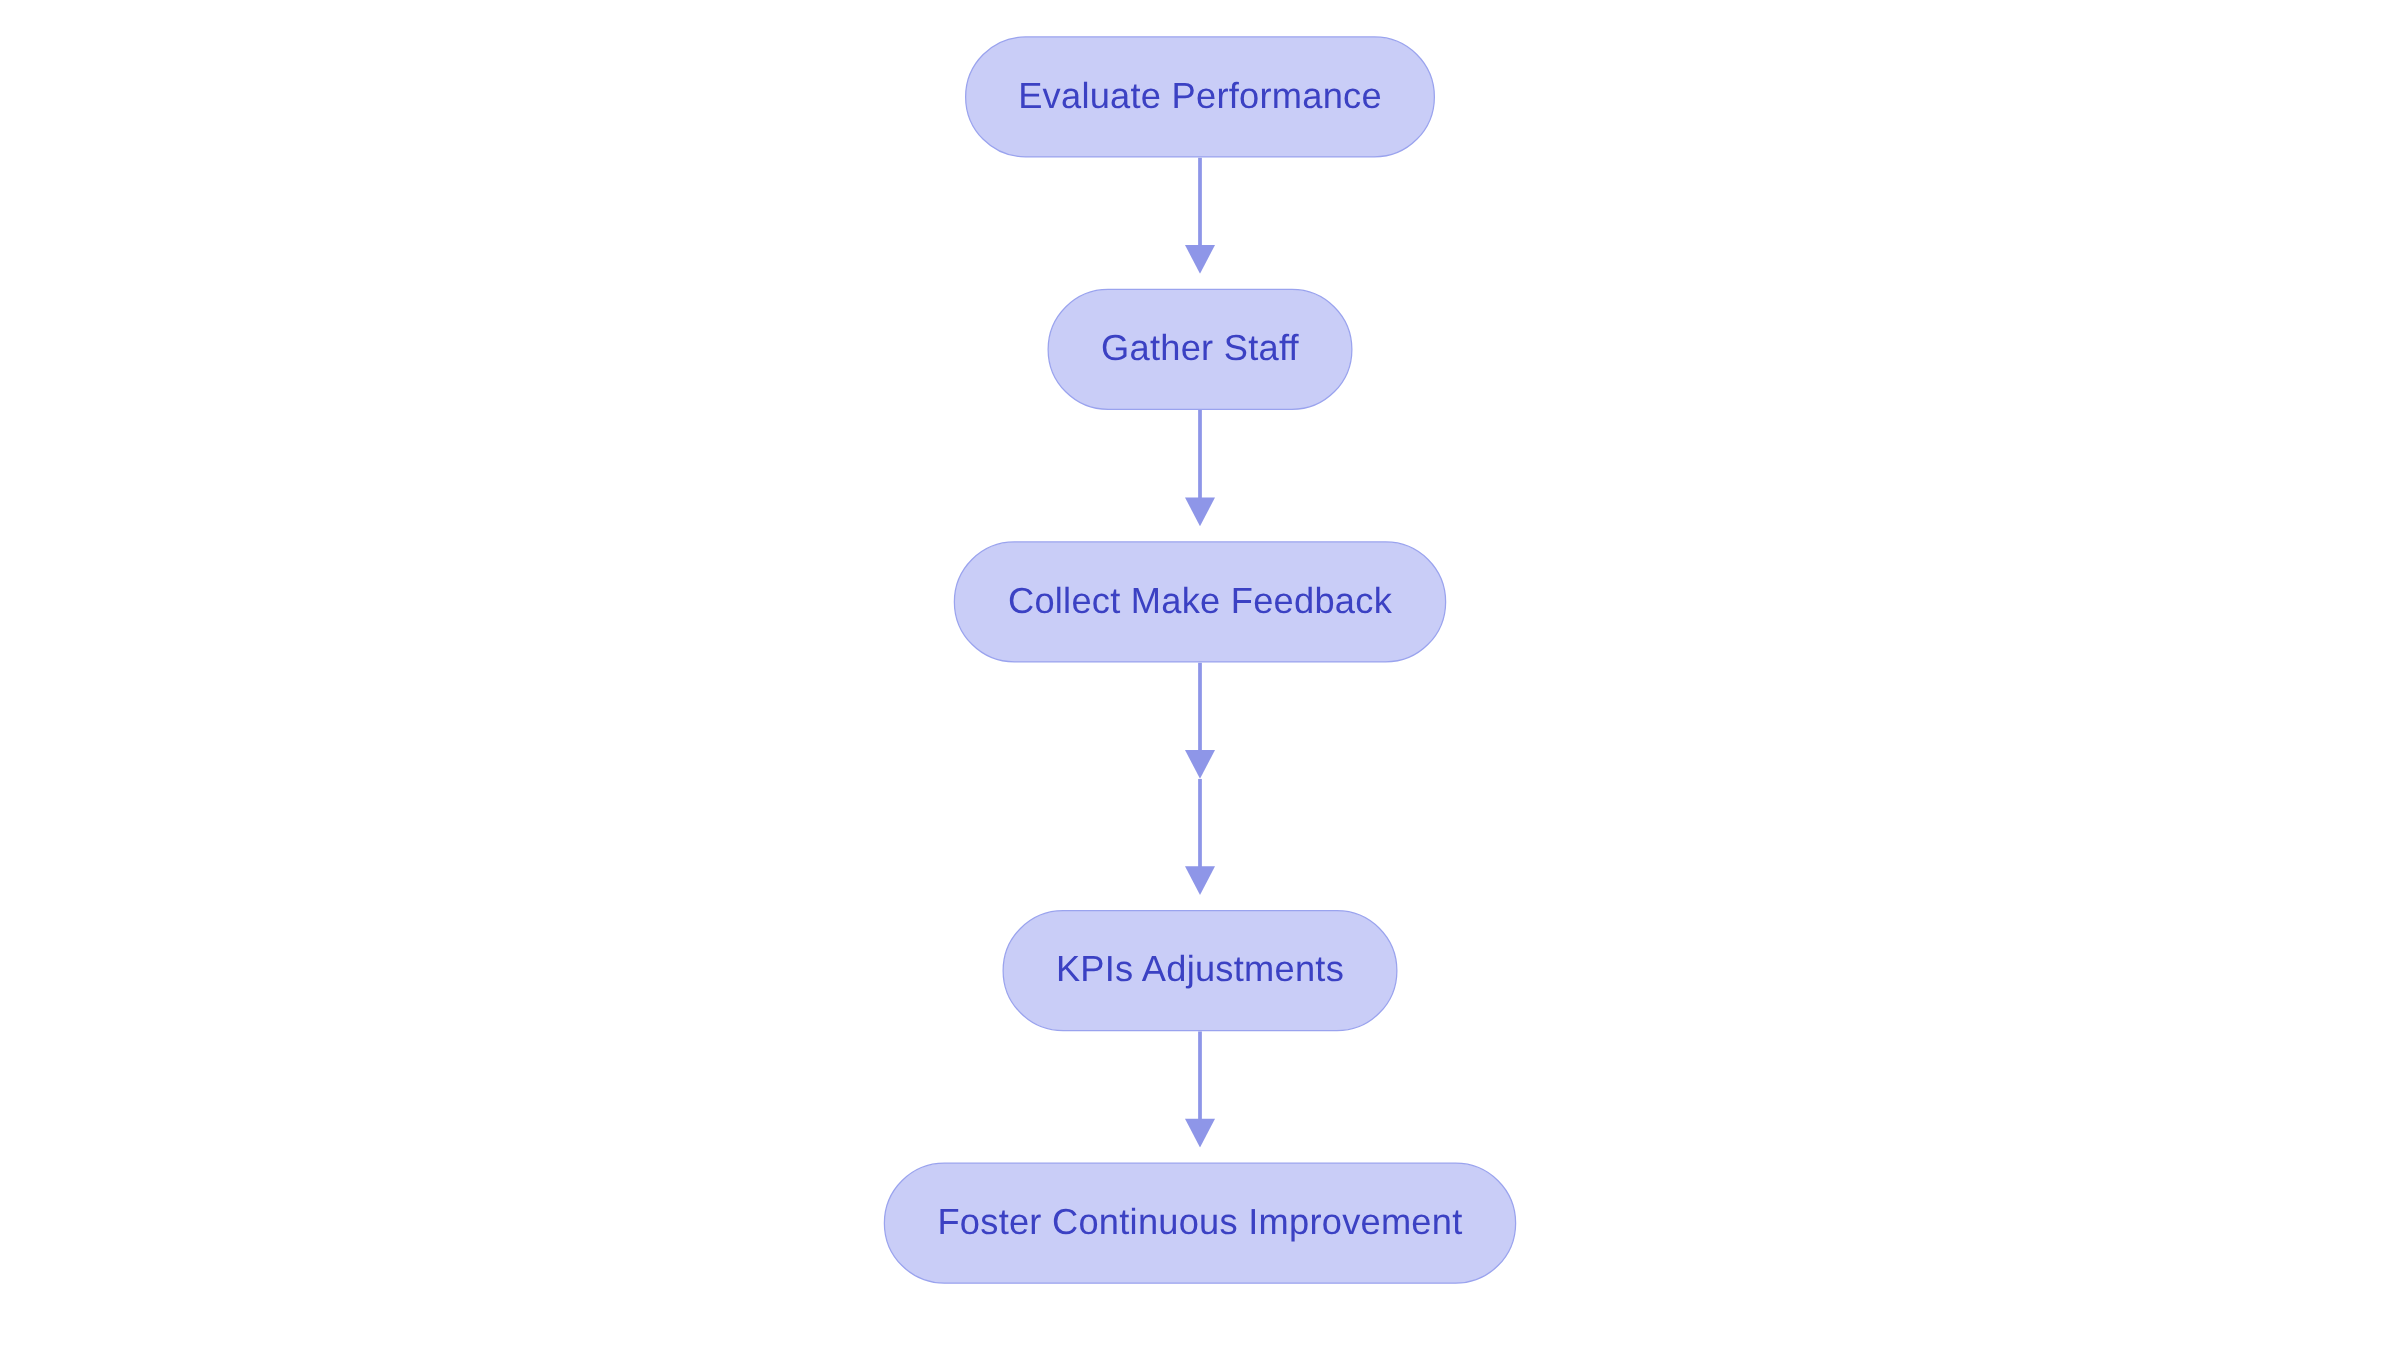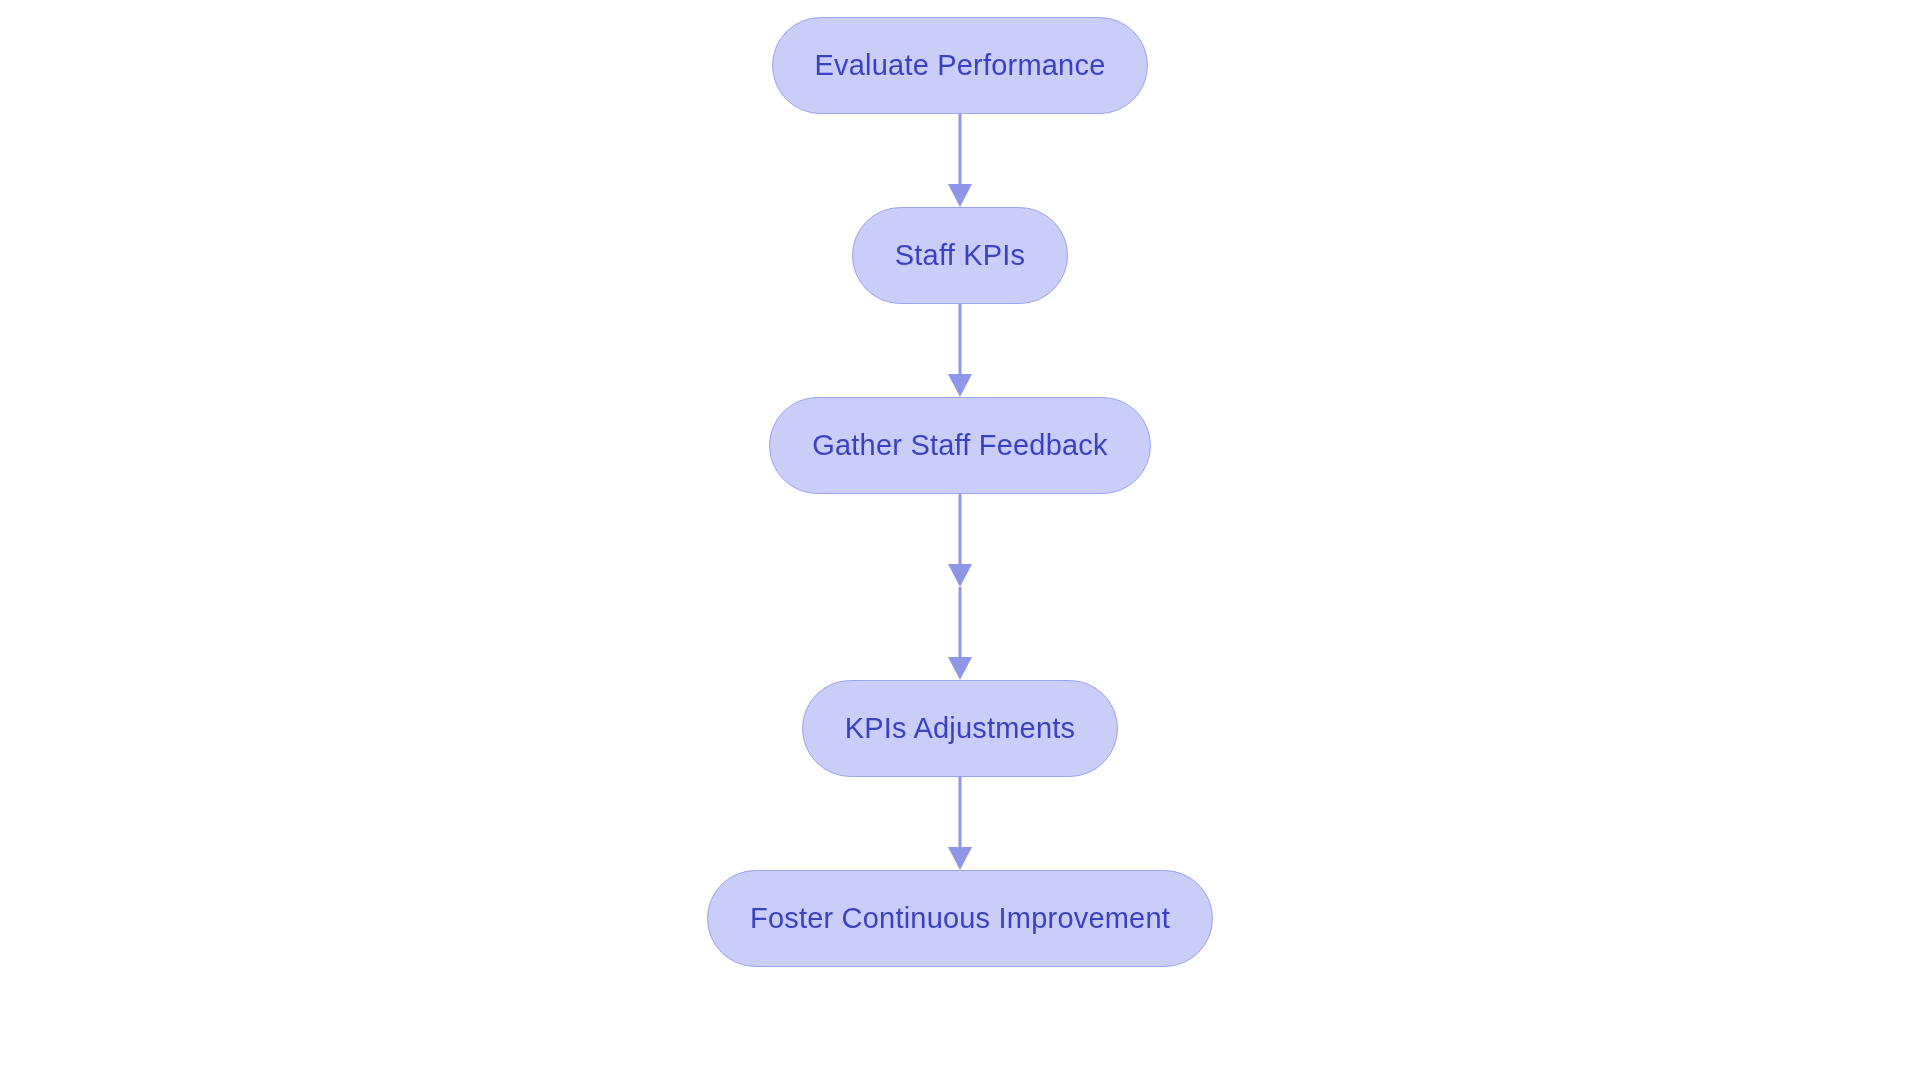--- a/index.html
+++ b/index.html
@@ -19,20 +19,21 @@
   }
   .node{
     height:97px;
     min-width:200px;
     padding:0 42px;
     border-radius:48.5px;
     background:var(--node-fill);
     border:1.5px solid var(--node-border);
     display:flex;align-items:center;justify-content:center;
     flex:0 0 auto;
+    margin-top:12px;
   }
   .node span{
     font-size:29px;
     letter-spacing:0.2px;
     color:var(--node-text);
     white-space:nowrap;
   }
   .connector{
     width:32px;height:93px;
     flex:0 0 auto;
@@ -49,30 +50,30 @@
   <div class="node">
     <span>Evaluate Performance</span>
   </div>
 
   <svg class="connector" viewBox="0 0 32 93">
     <line class="shaft" x1="16" y1="0" x2="16" y2="72"></line>
     <polygon class="head" points="4,70 28,70 16,93"></polygon>
   </svg>
 
   <div class="node">
-    <span>Staff KPIs</span>
+    <span>Gather Staff</span>
   </div>
 
   <svg class="connector" viewBox="0 0 32 93">
     <line class="shaft" x1="16" y1="0" x2="16" y2="72"></line>
     <polygon class="head" points="4,70 28,70 16,93"></polygon>
   </svg>
 
   <div class="node">
-    <span>Gather Staff Feedback</span>
+    <span>Collect Make Feedback</span>
   </div>
 
   <svg class="connector" viewBox="0 0 32 93">
     <line class="shaft" x1="16" y1="0" x2="16" y2="72"></line>
     <polygon class="head" points="4,70 28,70 16,93"></polygon>
   </svg>
 
 
   <svg class="connector" viewBox="0 0 32 93">
     <line class="shaft" x1="16" y1="0" x2="16" y2="72"></line>

